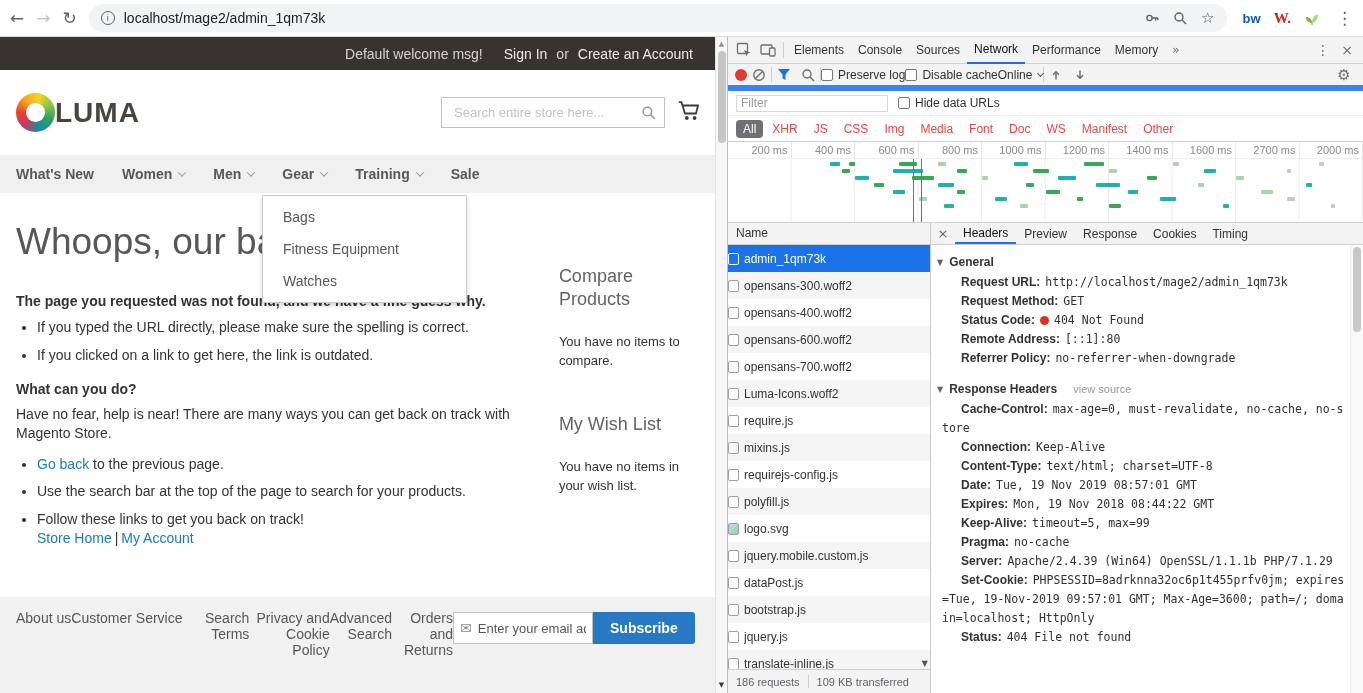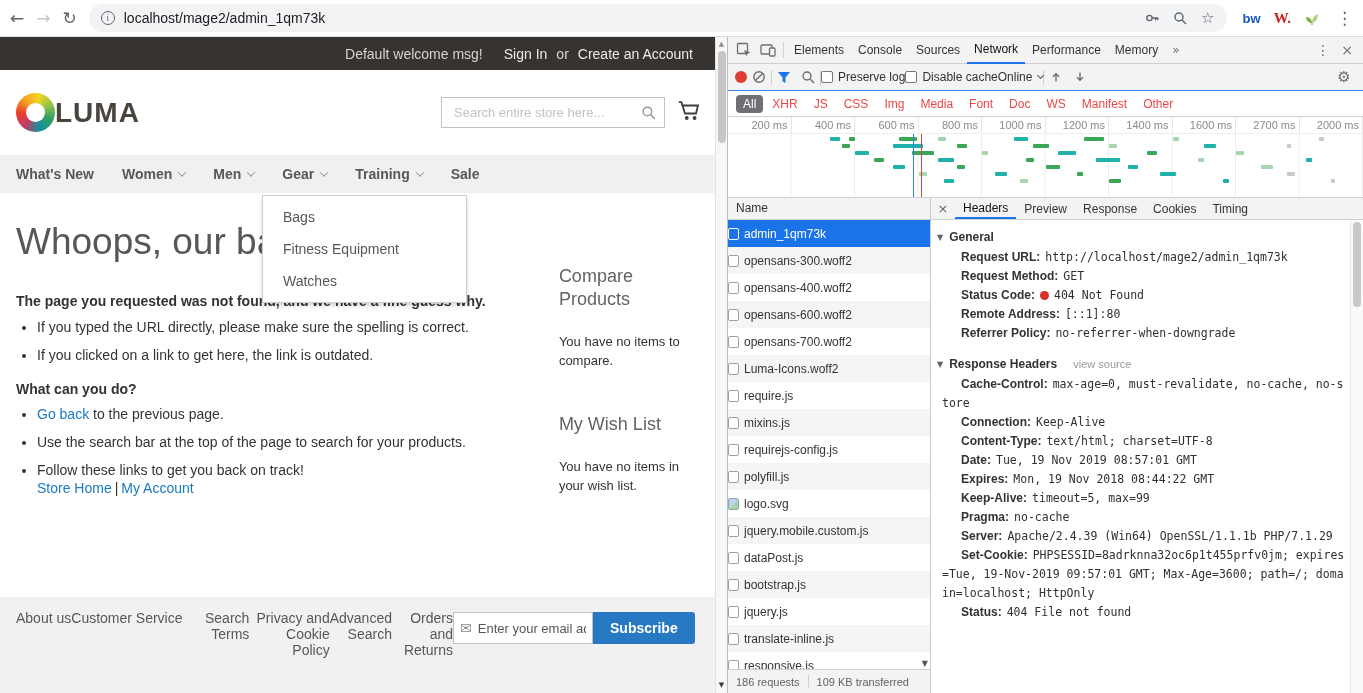--- a/index.html
+++ b/index.html
@@ -112,21 +112,21 @@
   .dt-ic { width:24px; height:22px; display:flex; align-items:center; justify-content:center;
            color:#6e6e6e; cursor:pointer; font-size:14px; flex:0 0 auto; }
   .sepline { width:1px; height:16px; background:#d0d0d0; margin:0 3px; flex:0 0 auto; }
   .dt-tablist { display:flex; height:100%; }
   .dt-tab { padding:0 7px; font-size:12px; color:#333; line-height:27px; height:27px;
             cursor:pointer; white-space:nowrap; }
   .dt-tab.active { border-bottom:2px solid var(--accent-blue,#1a73e8); line-height:25px; color:#111; }
   .dt-tab.more { color:#6e6e6e; }
 
   .dt-toolbar { height:27px; flex:0 0 auto; display:flex; align-items:center; 
-                background:#f3f3f3; border-bottom:1px solid #3b82f6; padding:0 7px; }
+                background:#f3f3f3; border-bottom:6px solid #3b82f6; padding:0 7px; }
   .rec { width:12px; height:12px; border-radius:50%; background:var(--record-red,#df3d33);
          cursor:pointer; flex:0 0 auto; }
   .vr { width:1px; height:15px; background:#d0d0d0; flex:0 0 auto; }
   .cb { display:flex; align-items:center; gap:5px; font-size:12px; color:#333;
         cursor:pointer; white-space:nowrap; }
   .cb .box { width:12px; height:12px; border:1px solid #767676; border-radius:2px; background:#fff; }
   .throttle { display:flex; align-items:center; gap:6px; font-size:12px; color:#333; cursor:pointer; }
   .chev2 { width:5px; height:5px; border-right:1.3px solid #555; border-bottom:1.3px solid #555;
            transform:rotate(45deg); margin-top:-3px; }
   .gear { font-size:15px; }
@@ -308,20 +308,21 @@
     <div class="sf-main">
       <div class="sf-col">
         <h1 class="sf-title">Whoops, our bad...</h1>
         <p class="sf-bold">The page you requested was not found, and we have a fine guess why.</p>
         <ul>
 
         <li>If you typed the URL directly, please make sure the spelling is correct.</li>
             <li>If you clicked on a link to get here, the link is outdated.</li>
           </ul>
         <p class="sf-bold what">What can you do?</p>
+        <p class="body">Have no fear, help is near! There are many ways you can get back on track with Magento Store.</p>
         <ul>
           <li><a class="store-link">Go back</a><span> to the previous page.</span></li>
           <li>Use the search bar at the top of the page to search for your products.</li>
           <li>
             <span>Follow these links to get you back on track!</span><br>
             <a class="store-link">Store Home</a><span class="sep">|</span><a class="store-link">My Account</a>
           </li>
         </ul>
       </div>
       <div class="sf-side">
@@ -432,20 +433,27 @@
         </span>
       <span class="dt-ic">
           <svg width="12" height="12" viewBox="0 0 12 12">
             <path d="M6 1.5 V9 M3 6.2 L6 9.2 L9 6.2" stroke="#6e6e6e" stroke-width="1.4" fill="none"></path>
           </svg>
         </span>
       <span class="spacer"></span>
       <span class="dt-ic dj gear">⚙</span>
     </div>
 
+    <div class="dt-filter">
+      <input class="filter-input" placeholder="Filter" style="">
+      <label class="cb">
+          <span class="box"></span>
+          <span>Hide data URLs</span>
+        </label>
+    </div>
 
     <div class="dt-pills">
 
     <span class="pill active">All</span>
         <span class="pill">XHR</span>
         <span class="pill">JS</span>
         <span class="pill">CSS</span>
         <span class="pill">Img</span>
         <span class="pill">Media</span>
         <span class="pill">Font</span>

